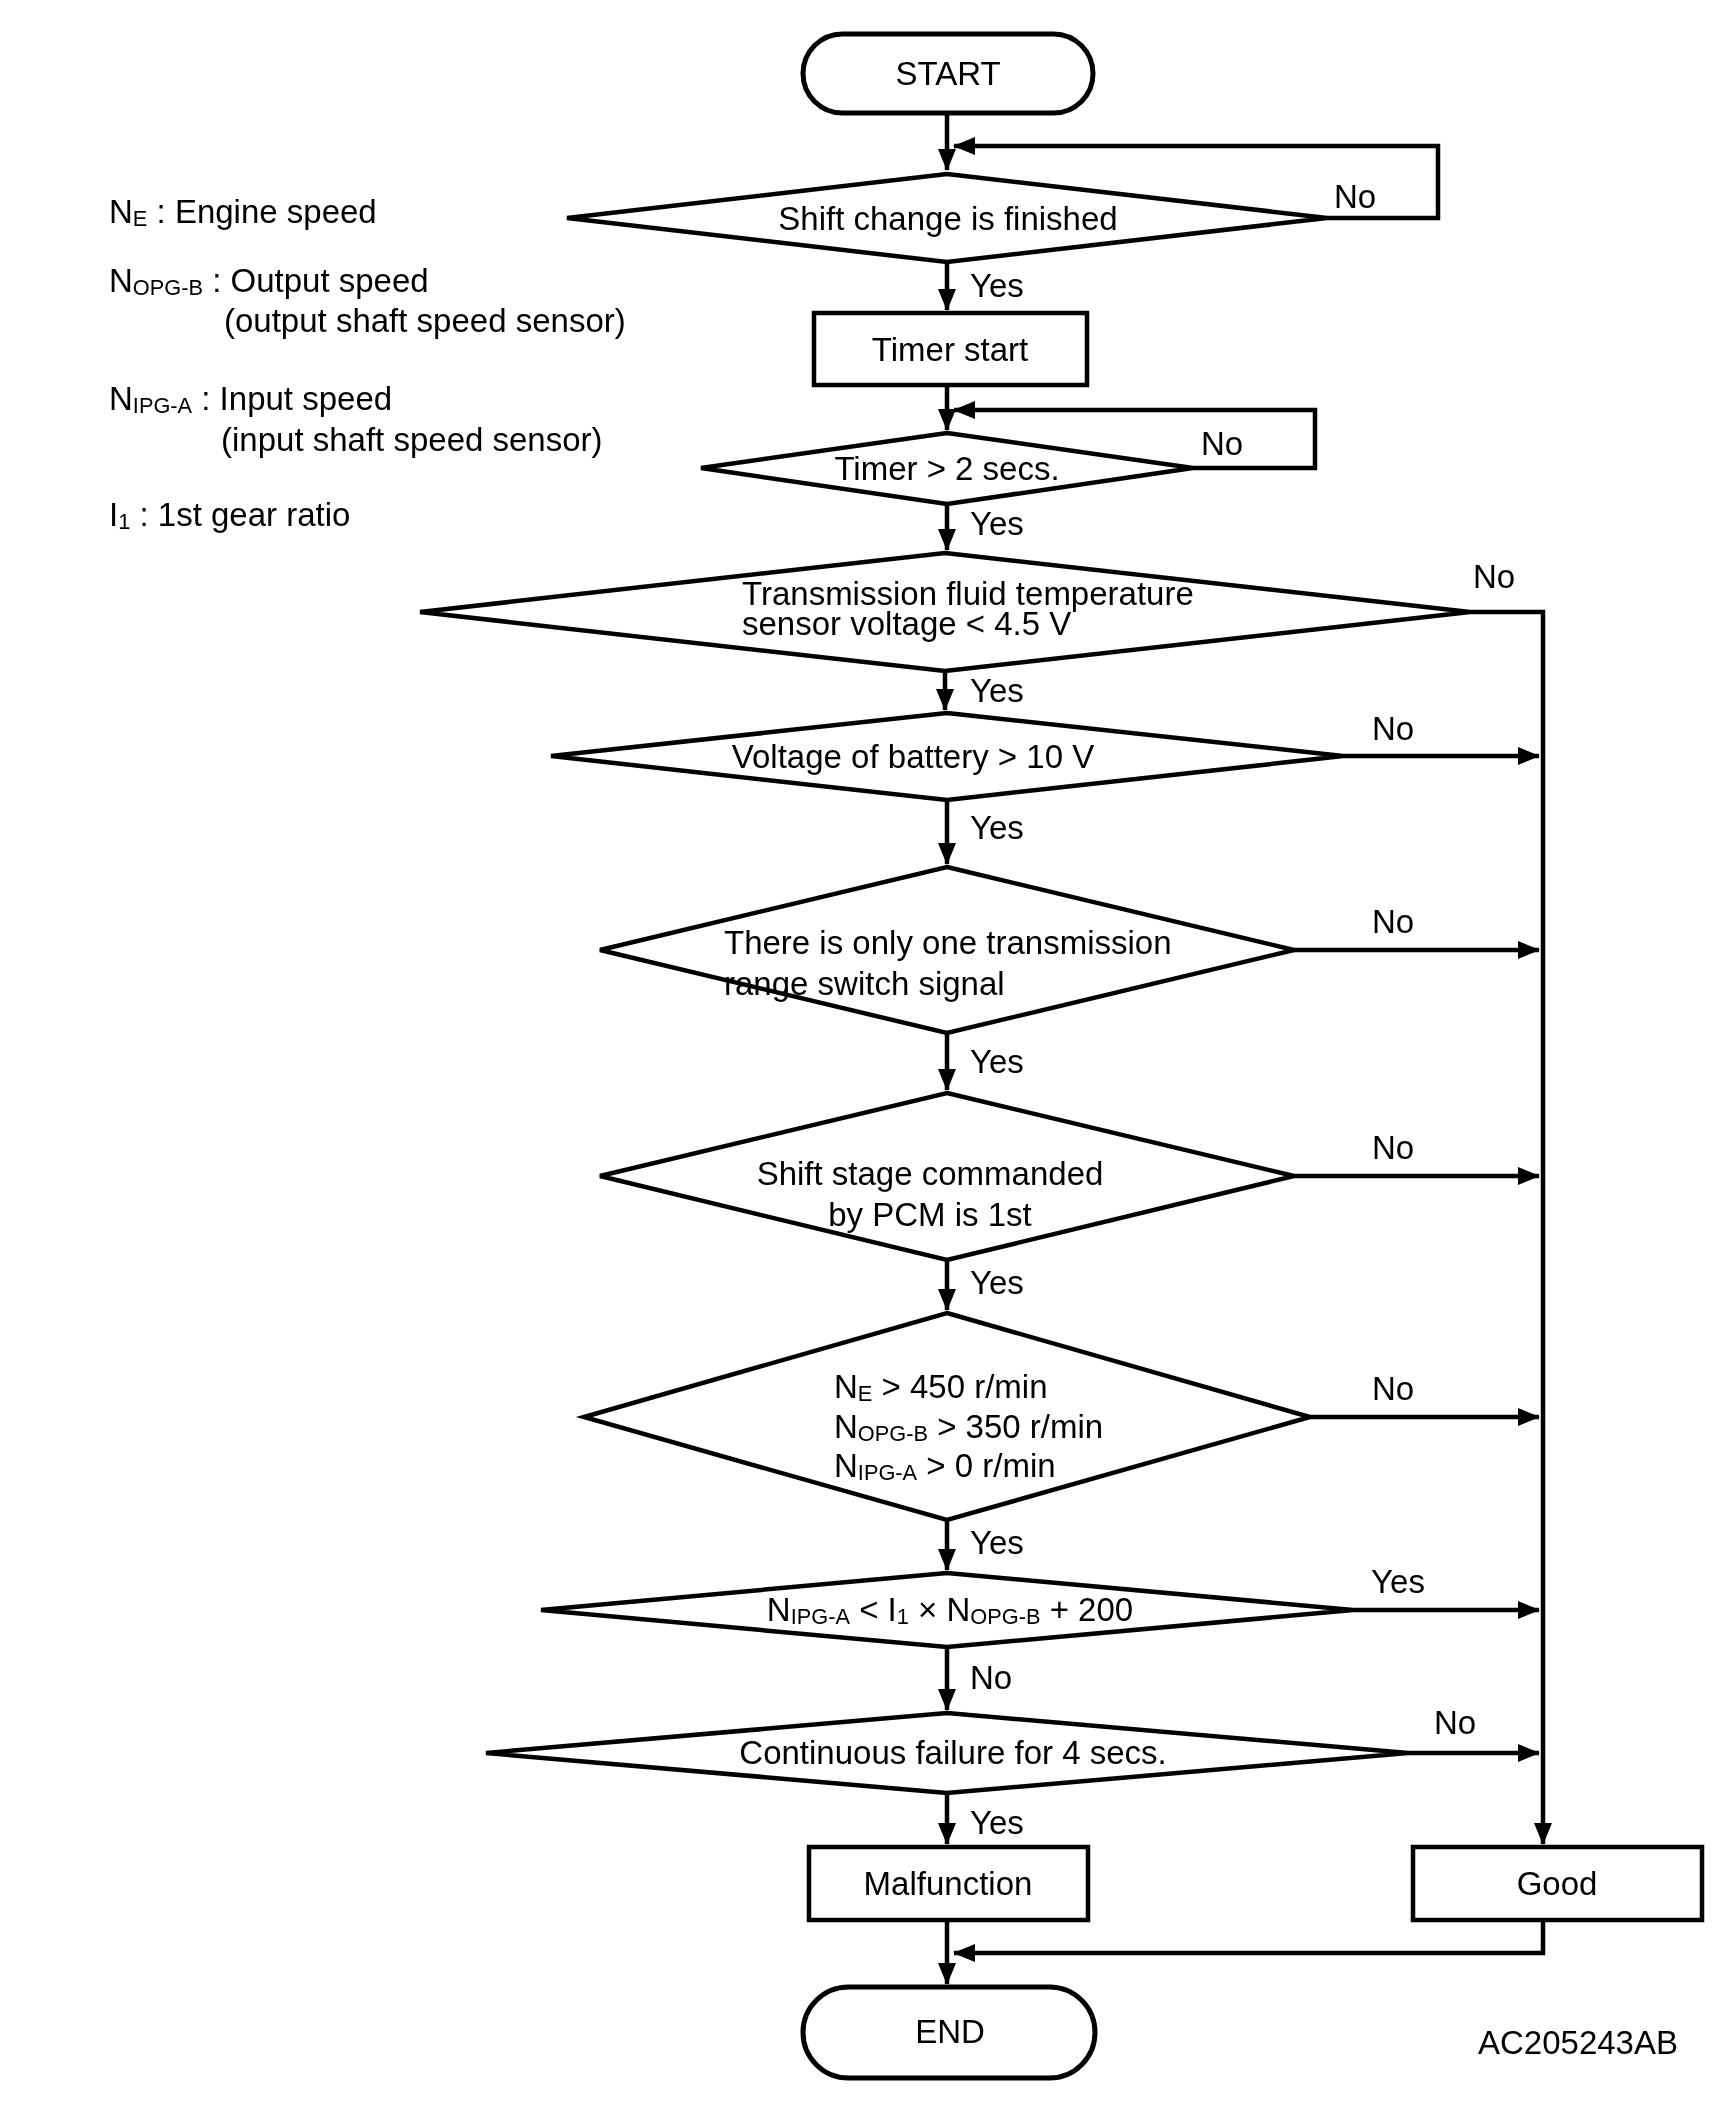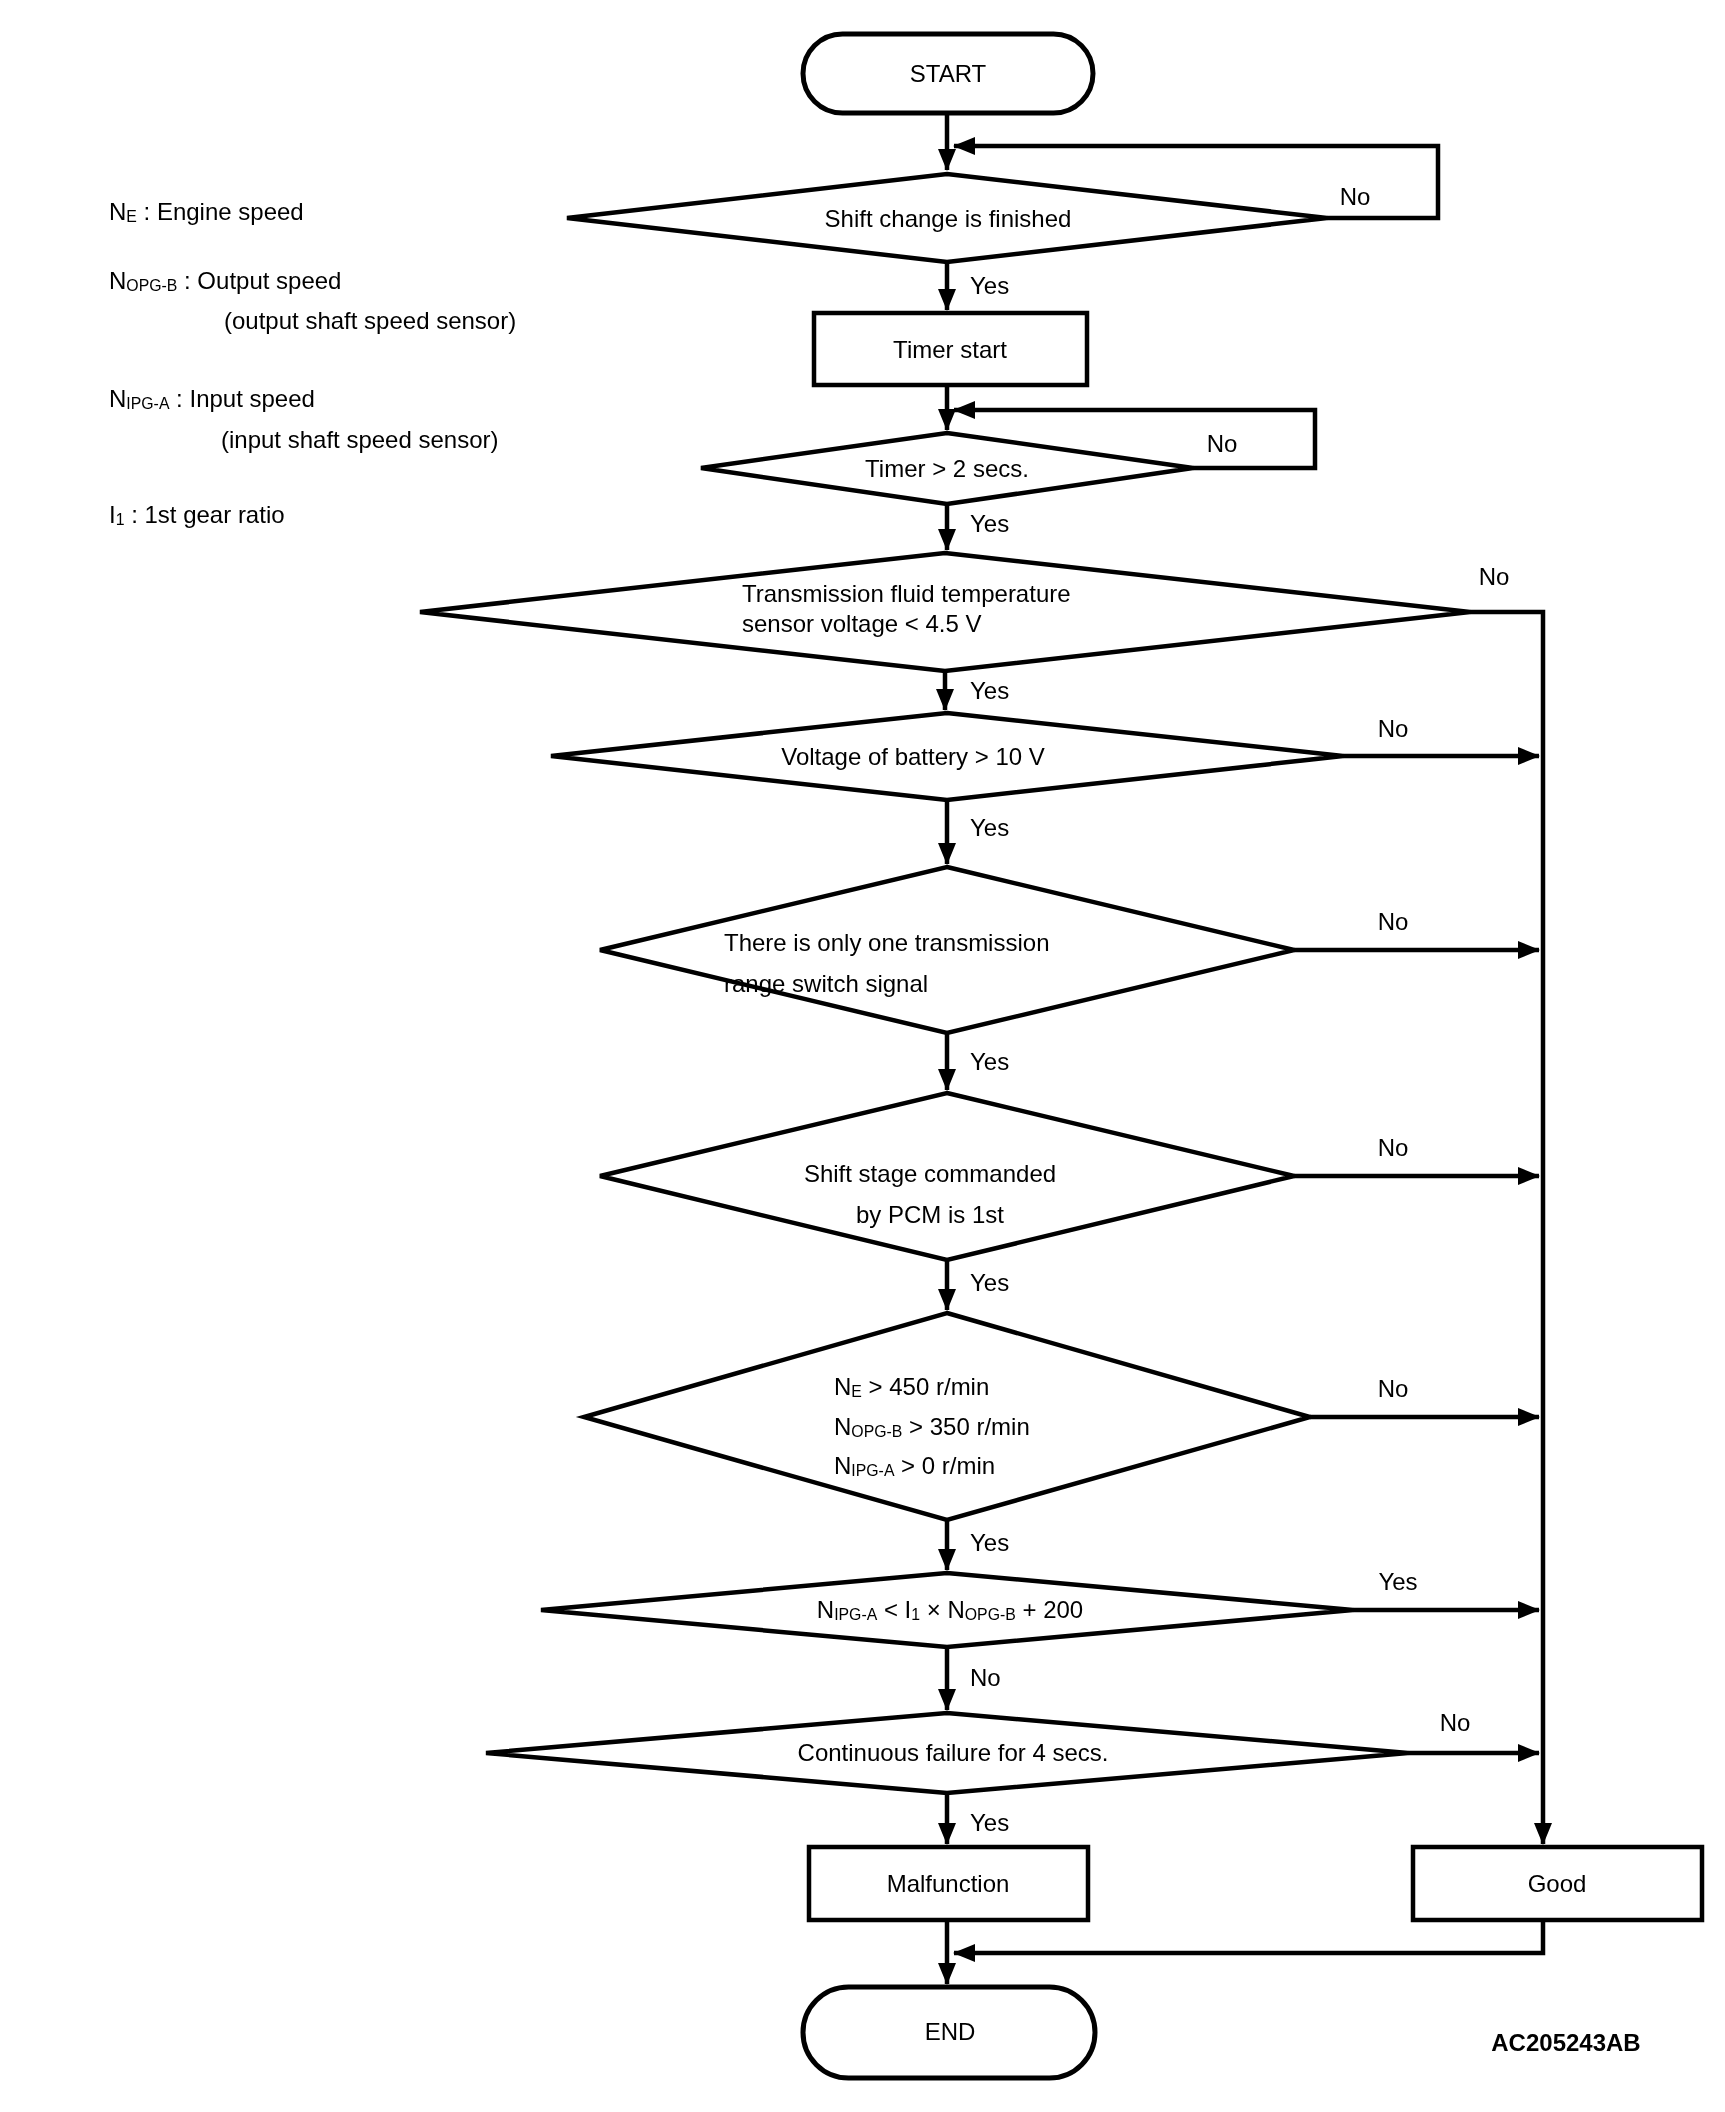--- a/index.html
+++ b/index.html
@@ -5,25 +5,25 @@
   html,body{margin:0;padding:0;background:#fff;}
   .stage{
     position:relative;width:1725px;height:2112px;background:#ffffff;
     font-family:"Liberation Sans","DejaVu Sans",sans-serif;color:#000;overflow:hidden;
   }
   .stage svg{position:absolute;left:0;top:0;}
   .shape{fill:none;stroke:#000;stroke-width:4.5;}
   .pill{stroke-width:5;}
   .edge{fill:none;stroke:#000;stroke-width:4.5;}
   .txt{
-    position:absolute;font-size:24px;line-height:1.05;white-space:nowrap;
+    position:absolute;font-size:33px;line-height:1.05;white-space:nowrap;
     transform:translateY(-50%);
   }
   .ctr{transform:translate(-50%,-50%);}
-  .bold{font-weight:bold;}
+  .bold{font-weight:normal;margin-left:12px;}
   .sub{font-size:0.66em;position:relative;top:0.14em;}
 </style>
 </head>
 <body>
 
 <div class="stage">
 
   <svg width="1725" height="2112" viewBox="0 0 1725 2112">
     <defs>
       <marker id="ah" viewBox="0 0 22 18" markerWidth="22" markerHeight="18" refX="21" refY="9" orient="auto" markerUnits="userSpaceOnUse">

